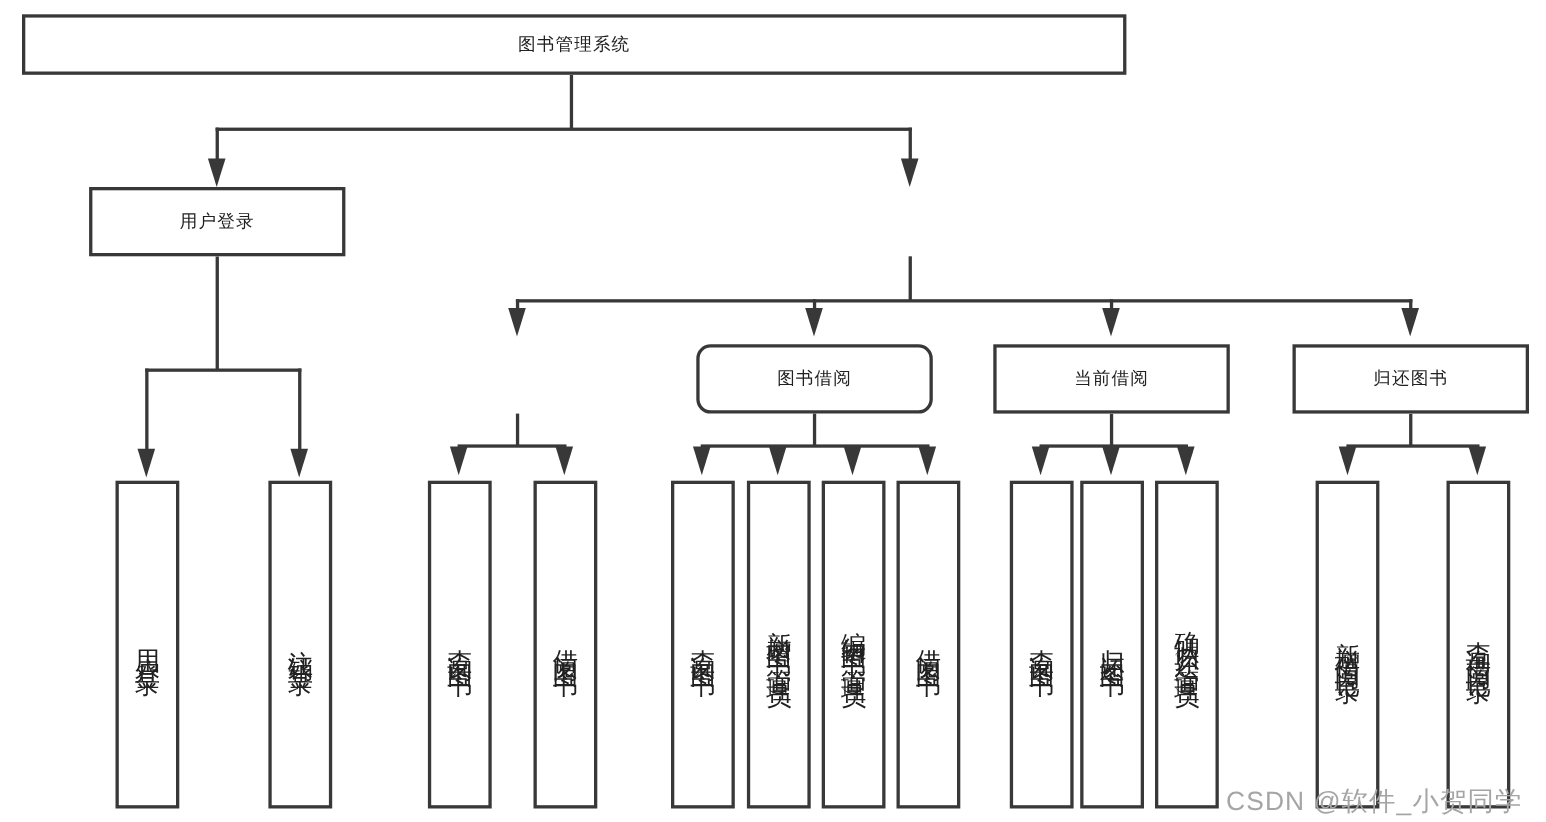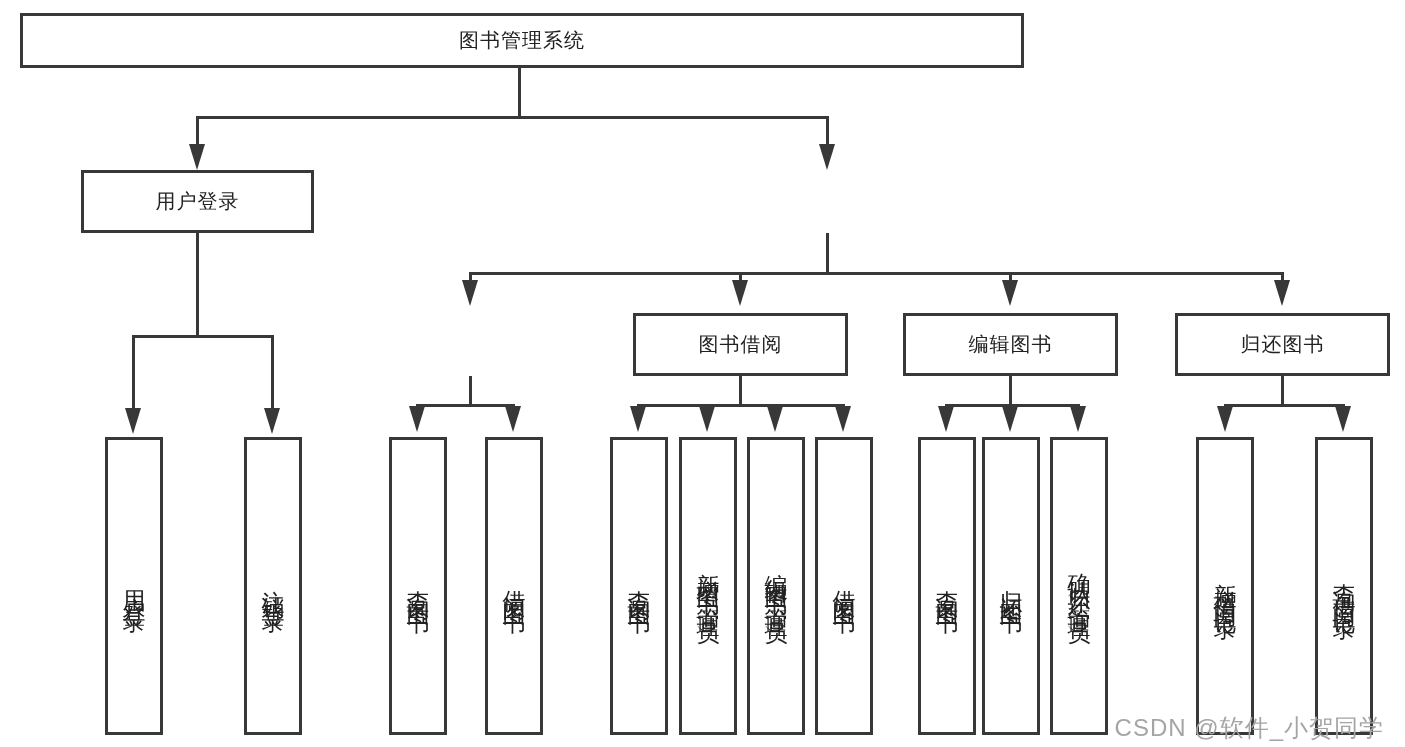--- a/index.html
+++ b/index.html
@@ -14,21 +14,21 @@
 
   .box{
     position:absolute;
     box-sizing:border-box;
     border:3px solid var(--line);
     background:#fff;
     display:flex;
     align-items:center;
     justify-content:center;
     color:var(--text);
-    font-size:20px;
+    font-size:16px;
     letter-spacing:1px;
     z-index:2;
   }
   .leaf{
     font-size:23px;
   }
   .vtext{
     writing-mode:vertical-rl;
     text-orientation:mixed;
     letter-spacing:7px;
@@ -60,26 +60,26 @@
   <div class="box" style="left:20px;top:13px;width:1004px;height:55px;">
     <span>图书管理系统</span>
   </div>
 
   <div class="box" style="left:81px;top:170px;width:233px;height:63px;">
     <span>用户登录</span>
   </div>
 
 
 
-  <div class="box" style="left:633px;top:313px;width:215px;height:63px;">
+  <div class="box" style="left:633px;top:313px;width:215px;height:63px;border-radius:13px;">
     <span>图书借阅</span>
   </div>
 
   <div class="box" style="left:903px;top:313px;width:215px;height:63px;">
-    <span>编辑图书</span>
+    <span>当前借阅</span>
   </div>
 
   <div class="box" style="left:1175px;top:313px;width:215px;height:63px;">
     <span>归还图书</span>
   </div>
 
   <div class="box leaf" style="left:105px;top:437px;width:58px;height:298px;">
     <span class="vtext">用户登录</span>
   </div>
 

